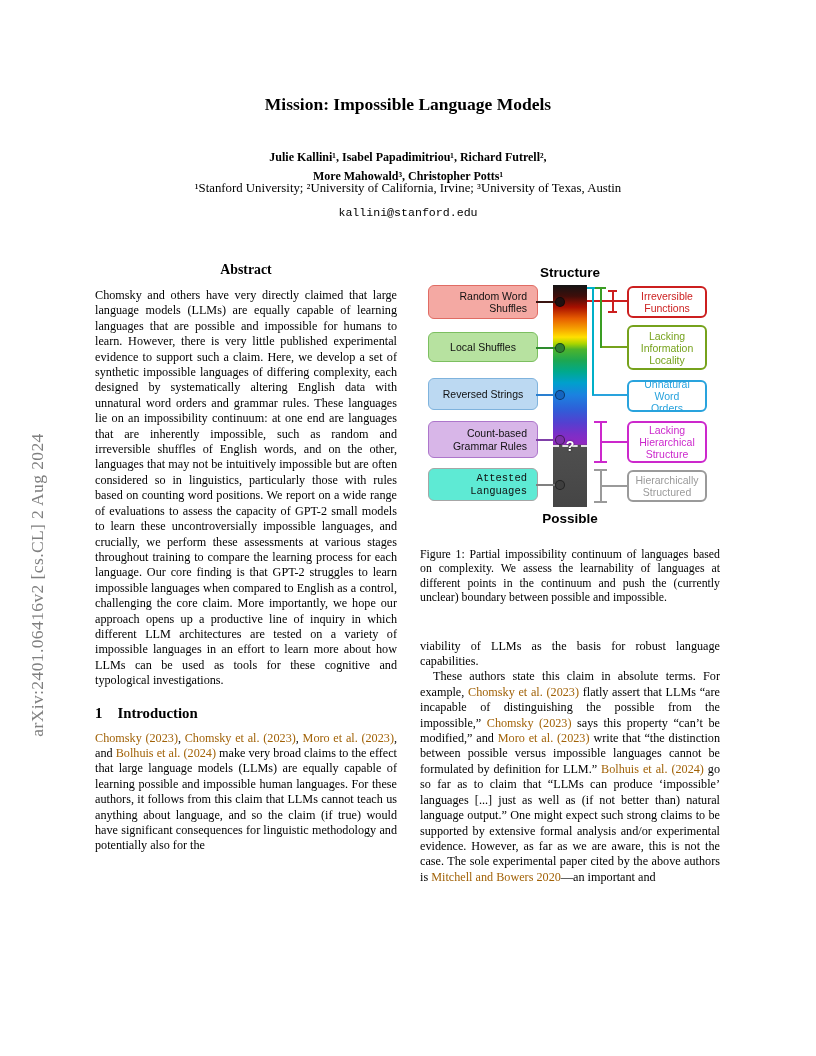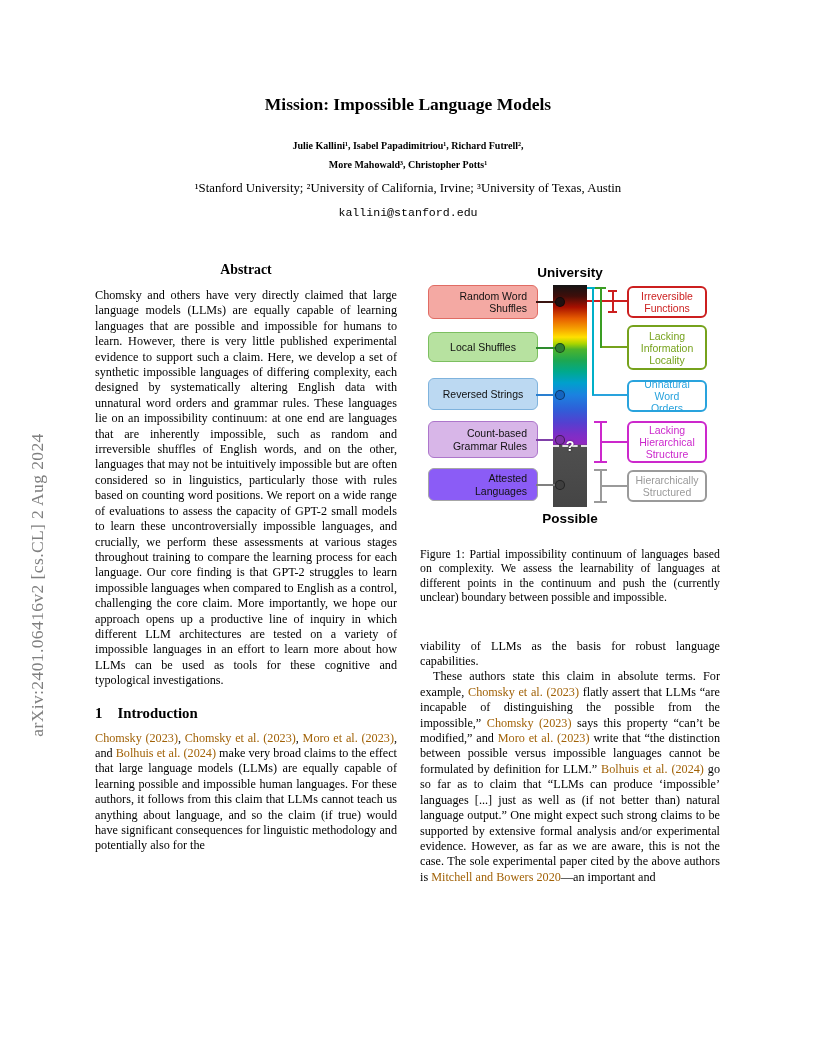--- a/index.html
+++ b/index.html
@@ -5,21 +5,21 @@
   html,body{margin:0;padding:0;background:#ffffff;}
   .page{position:relative;width:816px;height:1056px;background:#ffffff;color:#000;
         font-family:"Liberation Serif",serif;overflow:hidden;}
 
   
   .arxiv-stamp{position:absolute;left:37px;top:585px;transform:translate(-50%,-50%) rotate(-90deg);
     white-space:nowrap;color:#7f7f7f;font-size:17.5px;letter-spacing:.4px;}
 
   
   .title{position:absolute;top:94px;left:0;width:100%;text-align:center;font-size:17.5px;font-weight:bold;}
-  .authors{position:absolute;top:136px;left:0;width:100%;text-align:center;font-size:10px;font-weight:bold;line-height:19px;}
+  .authors{position:absolute;top:148px;left:0;width:100%;text-align:center;font-size:12px;font-weight:bold;line-height:19px;}
   .affil{position:absolute;top:181px;left:0;width:100%;text-align:center;font-size:12.8px;}
   .email{position:absolute;top:206px;left:0;width:100%;text-align:center;
          font-family:"Liberation Mono",monospace;font-size:11.6px;}
 
   
   .col-left{position:absolute;left:95px;top:262px;width:302px;}
   .col-right{position:absolute;left:420px;top:265px;width:300px;}
   .col-left p,.col-right p{margin:0;font-size:12.2px;line-height:15.4px;text-align:justify;hyphens:auto;}
   .indent{text-indent:13px;}
   .abstract-heading{text-align:center;font-weight:bold;font-size:13.8px;margin:0 0 10px 0;}
@@ -46,21 +46,21 @@
   .fig-q{position:absolute;left:150px;top:173px;transform:translateX(-50%);color:#ffffff;
     font-weight:bold;font-size:14px;z-index:4;text-shadow:0 0 2px rgba(0,0,0,.6);}
 
   .lbox{position:absolute;left:8px;width:110px;box-sizing:border-box;border-radius:6px;
     border:1.5px solid;display:flex;align-items:center;justify-content:center;text-align:right;
     font-size:10.5px;line-height:12.5px;color:#111;padding:2px 10px;}
   .lb1{top:20px;height:34px;background:#f4a9a3;border-color:#e06c64;}
   .lb2{top:67px;height:30px;background:#b7e2a0;border-color:#7cbf60;}
   .lb3{top:113px;height:32px;background:#bcd9f2;border-color:#7fb3dd;}
   .lb4{top:156px;height:37px;background:#d8b6e8;border-color:#ad76cb;}
-  .lb5{top:203px;height:33px;background:#8b5cf6;border-color:#a6a6a6;}
+  .lb5{top:203px;height:33px;background:#5eead4;border-color:#a6a6a6;font-family:Liberation Mono, monospace;}
 
   .rbox{position:absolute;left:207px;width:80px;box-sizing:border-box;border-radius:6px;
     border:2px solid;background:#ffffff;display:flex;align-items:center;justify-content:center;
     text-align:center;font-size:10.5px;line-height:12px;padding:2px 20px;}
   .rb1{top:21px;height:32px;border-color:#cc1f1f;color:#cc1f1f;}
   .rb2{top:60px;height:45px;border-color:#76a21c;color:#76a21c;}
   .rb3{top:115px;height:32px;border-color:#29a3dd;color:#29a3dd;}
   .rb4{top:156px;height:42px;border-color:#cc28cc;color:#cc28cc;}
   .rb5{top:205px;height:32px;border-color:#9a9a9a;color:#9a9a9a;}
 
@@ -95,21 +95,21 @@
     <p class="abstract"><span>Chomsky and others have very directly claimed that large language models (LLMs) are equally capable of learning languages that are possible and impossible for humans to learn. However, there is very little published experimental evidence to support such a claim. Here, we develop a set of synthetic </span><span class="seg-italic">impossible languages</span><span> of differing complexity, each designed by systematically altering English data with unnatural word orders and grammar rules. These languages lie on an impossibility continuum: at one end are languages that are inherently impossible, such as random and irreversible shuffles of English words, and on the other, languages that may not be intuitively impossible but are often considered so in linguistics, particularly those with rules based on counting word positions. We report on a wide range of evaluations to assess the capacity of GPT-2 small models to learn these uncontroversially impossible languages, and crucially, we perform these assessments at various stages throughout training to compare the learning process for each language. Our core finding is that GPT-2 struggles to learn impossible languages when compared to English as a control, challenging the core claim. More importantly, we hope our approach opens up a productive line of inquiry in which different LLM architectures are tested on a variety of impossible languages in an effort to learn more about how LLMs can be used as tools for these cognitive and typological investigations.</span></p>
     <div class="sec-heading">
       <span class="sec-num">1</span><span>Introduction</span>
     </div>
     <p><span class="seg-cite">Chomsky (2023)</span><span>, </span><span class="seg-cite">Chomsky et al. (2023)</span><span>, </span><span class="seg-cite">Moro et al. (2023)</span><span>, and </span><span class="seg-cite">Bolhuis et al. (2024)</span><span> make very broad claims to the effect that large language models (LLMs) are equally capable of learning possible and impossible human languages. For these authors, it follows from this claim that LLMs cannot teach us anything about language, and so the claim (if true) would have significant consequences for linguistic methodology and potentially also for the</span></p>
   </div>
 
   <div class="col-right">
 
     <div class="figure">
-      <div class="fig-top-label">University</div>
+      <div class="fig-top-label">Structure</div>
 
       <div class="hline" style="top:36px;left:116px;width:26px;background:#3a1511"></div>
       <div class="hline" style="top:82px;left:116px;width:26px;background:#2e8b2e"></div>
       <div class="hline" style="top:129px;left:116px;width:26px;background:#2a7fd0"></div>
       <div class="hline" style="top:174px;left:116px;width:26px;background:#8040a8"></div>
       <div class="hline" style="top:219px;left:116px;width:26px;background:#808080"></div>
 
       <div class="fig-bar"></div>
       <div class="fig-dashed"></div>
       <div class="fig-q">?</div>

